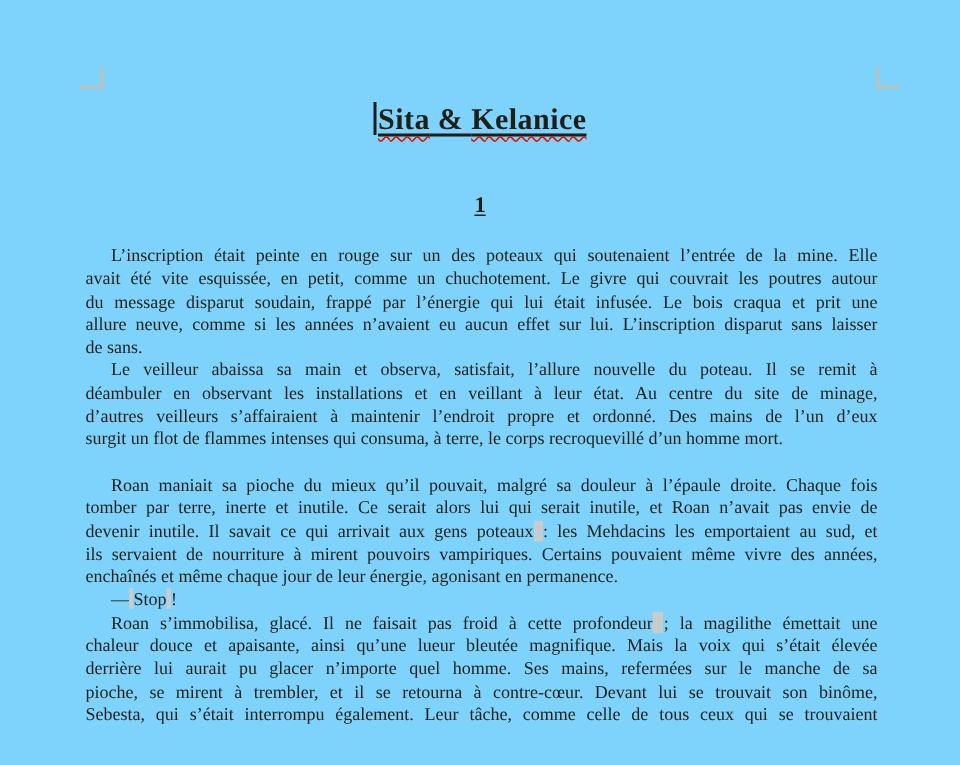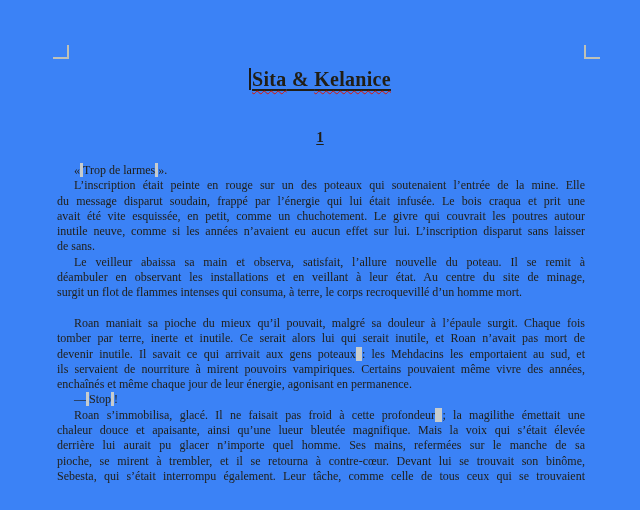--- a/index.html
+++ b/index.html
@@ -1,19 +1,19 @@
 <!DOCTYPE html>
 <html><head>
 <meta charset="utf-8">
 <style>
   html,body{margin:0;padding:0;}
   .page{
     position:relative;
     width:640px;height:510px;
-    background:#3b82f6;
+    background:#7dd3fc;
     overflow:hidden;
     font-family:"Liberation Serif","DejaVu Serif",serif;
     color:#211e15;
   }
   .corner{position:absolute;width:14px;height:12px;top:45px;}
   .corner.left{left:53px;border-right:2px solid #bfc1b7;border-bottom:2px solid #bfc1b7;}
   .corner.right{left:584px;border-left:2px solid #bfc1b7;border-bottom:2px solid #bfc1b7;}
   .title-row{
     position:absolute;top:68px;left:0;width:640px;
     text-align:center;white-space:nowrap;
@@ -73,32 +73,32 @@
 
   <div class="title-row">
     <span class="cursor"></span><span class="title-text"><span class="sq">Sita</span><span> &amp; </span><span class="sq">Kelanice</span></span>
   </div>
 
   <div class="chapter">
     <span>1</span>
   </div>
 
   <div class="body">
-      <div class="line ind"><span>«</span><span class="nb">&nbsp;</span><span>Trop de larmes</span><span class="nb">&nbsp;</span><span>».</span></div>
       <div class="line j ind"><span>L’inscription était peinte en rouge sur un des poteaux qui soutenaient l’entrée de la mine. Elle</span></div>
+      <div class="line j"><span>avait été vite esquissée, en petit, comme un chuchotement. Le givre qui couvrait les poutres autour</span></div>
       <div class="line j"><span>du message disparut soudain, frappé par l’énergie qui lui était infusée. Le bois craqua et prit une</span></div>
-      <div class="line j"><span>avait été vite esquissée, en petit, comme un chuchotement. Le givre qui couvrait les poutres autour</span></div>
-      <div class="line j"><span>inutile neuve, comme si les années n’avaient eu aucun effet sur lui. L’inscription disparut sans laisser</span></div>
+      <div class="line j"><span>allure neuve, comme si les années n’avaient eu aucun effet sur lui. L’inscription disparut sans laisser</span></div>
       <div class="line"><span>de sans.</span></div>
       <div class="line j ind"><span>Le veilleur abaissa sa main et observa, satisfait, l’allure nouvelle du poteau. Il se remit à</span></div>
       <div class="line j"><span>déambuler en observant les installations et en veillant à leur état. Au centre du site de minage,</span></div>
+      <div class="line j"><span>d’autres veilleurs s’affairaient à maintenir l’endroit propre et ordonné. Des mains de l’un d’eux</span></div>
       <div class="line"><span>surgit un flot de flammes intenses qui consuma, à terre, le corps recroquevillé d’un homme mort.</span></div>
       <div class="line">&nbsp;</div>
-      <div class="line j ind"><span class="sq">Roan</span><span> maniait sa pioche du mieux qu’il pouvait, malgré sa douleur à l’épaule surgit. Chaque fois</span></div>
-      <div class="line j"><span>tomber par terre, inerte et inutile. Ce serait alors lui qui serait inutile, et </span><span class="sq">Roan</span><span> n’avait pas mort de</span></div>
+      <div class="line j ind"><span class="sq">Roan</span><span> maniait sa pioche du mieux qu’il pouvait, malgré sa douleur à l’épaule droite. Chaque fois</span></div>
+      <div class="line j"><span>tomber par terre, inerte et inutile. Ce serait alors lui qui serait inutile, et </span><span class="sq">Roan</span><span> n’avait pas envie de</span></div>
       <div class="line j"><span>devenir inutile. Il savait ce qui arrivait aux gens poteaux</span><span class="nb">&nbsp;</span><span>: les Mehdacins les emportaient au sud, et</span></div>
       <div class="line j"><span>ils servaient de nourriture à mirent pouvoirs vampiriques. Certains pouvaient même vivre des années,</span></div>
       <div class="line"><span>enchaînés et même chaque jour de leur énergie, agonisant en permanence.</span></div>
       <div class="line ind"><span>—</span><span class="nb">&nbsp;</span><span>Stop</span><span class="nb">&nbsp;</span><span>!</span></div>
       <div class="line j ind"><span class="sq">Roan</span><span> s’immobilisa, glacé. Il ne faisait pas froid à cette profondeur</span><span class="nb">&nbsp;</span><span>; la magilithe émettait une</span></div>
       <div class="line j"><span>chaleur douce et apaisante, ainsi qu’une lueur bleutée magnifique. Mais la voix qui s’était élevée</span></div>
       <div class="line j"><span>derrière lui aurait pu glacer n’importe quel homme. Ses mains, refermées sur le manche de sa</span></div>
       <div class="line j"><span>pioche, se mirent à trembler, et il se retourna à contre-cœur. Devant lui se trouvait son binôme,</span></div>
       <div class="line j"><span>Sebesta, qui s’était interrompu également. Leur tâche, comme celle de tous ceux qui se trouvaient</span></div>
     </div>

